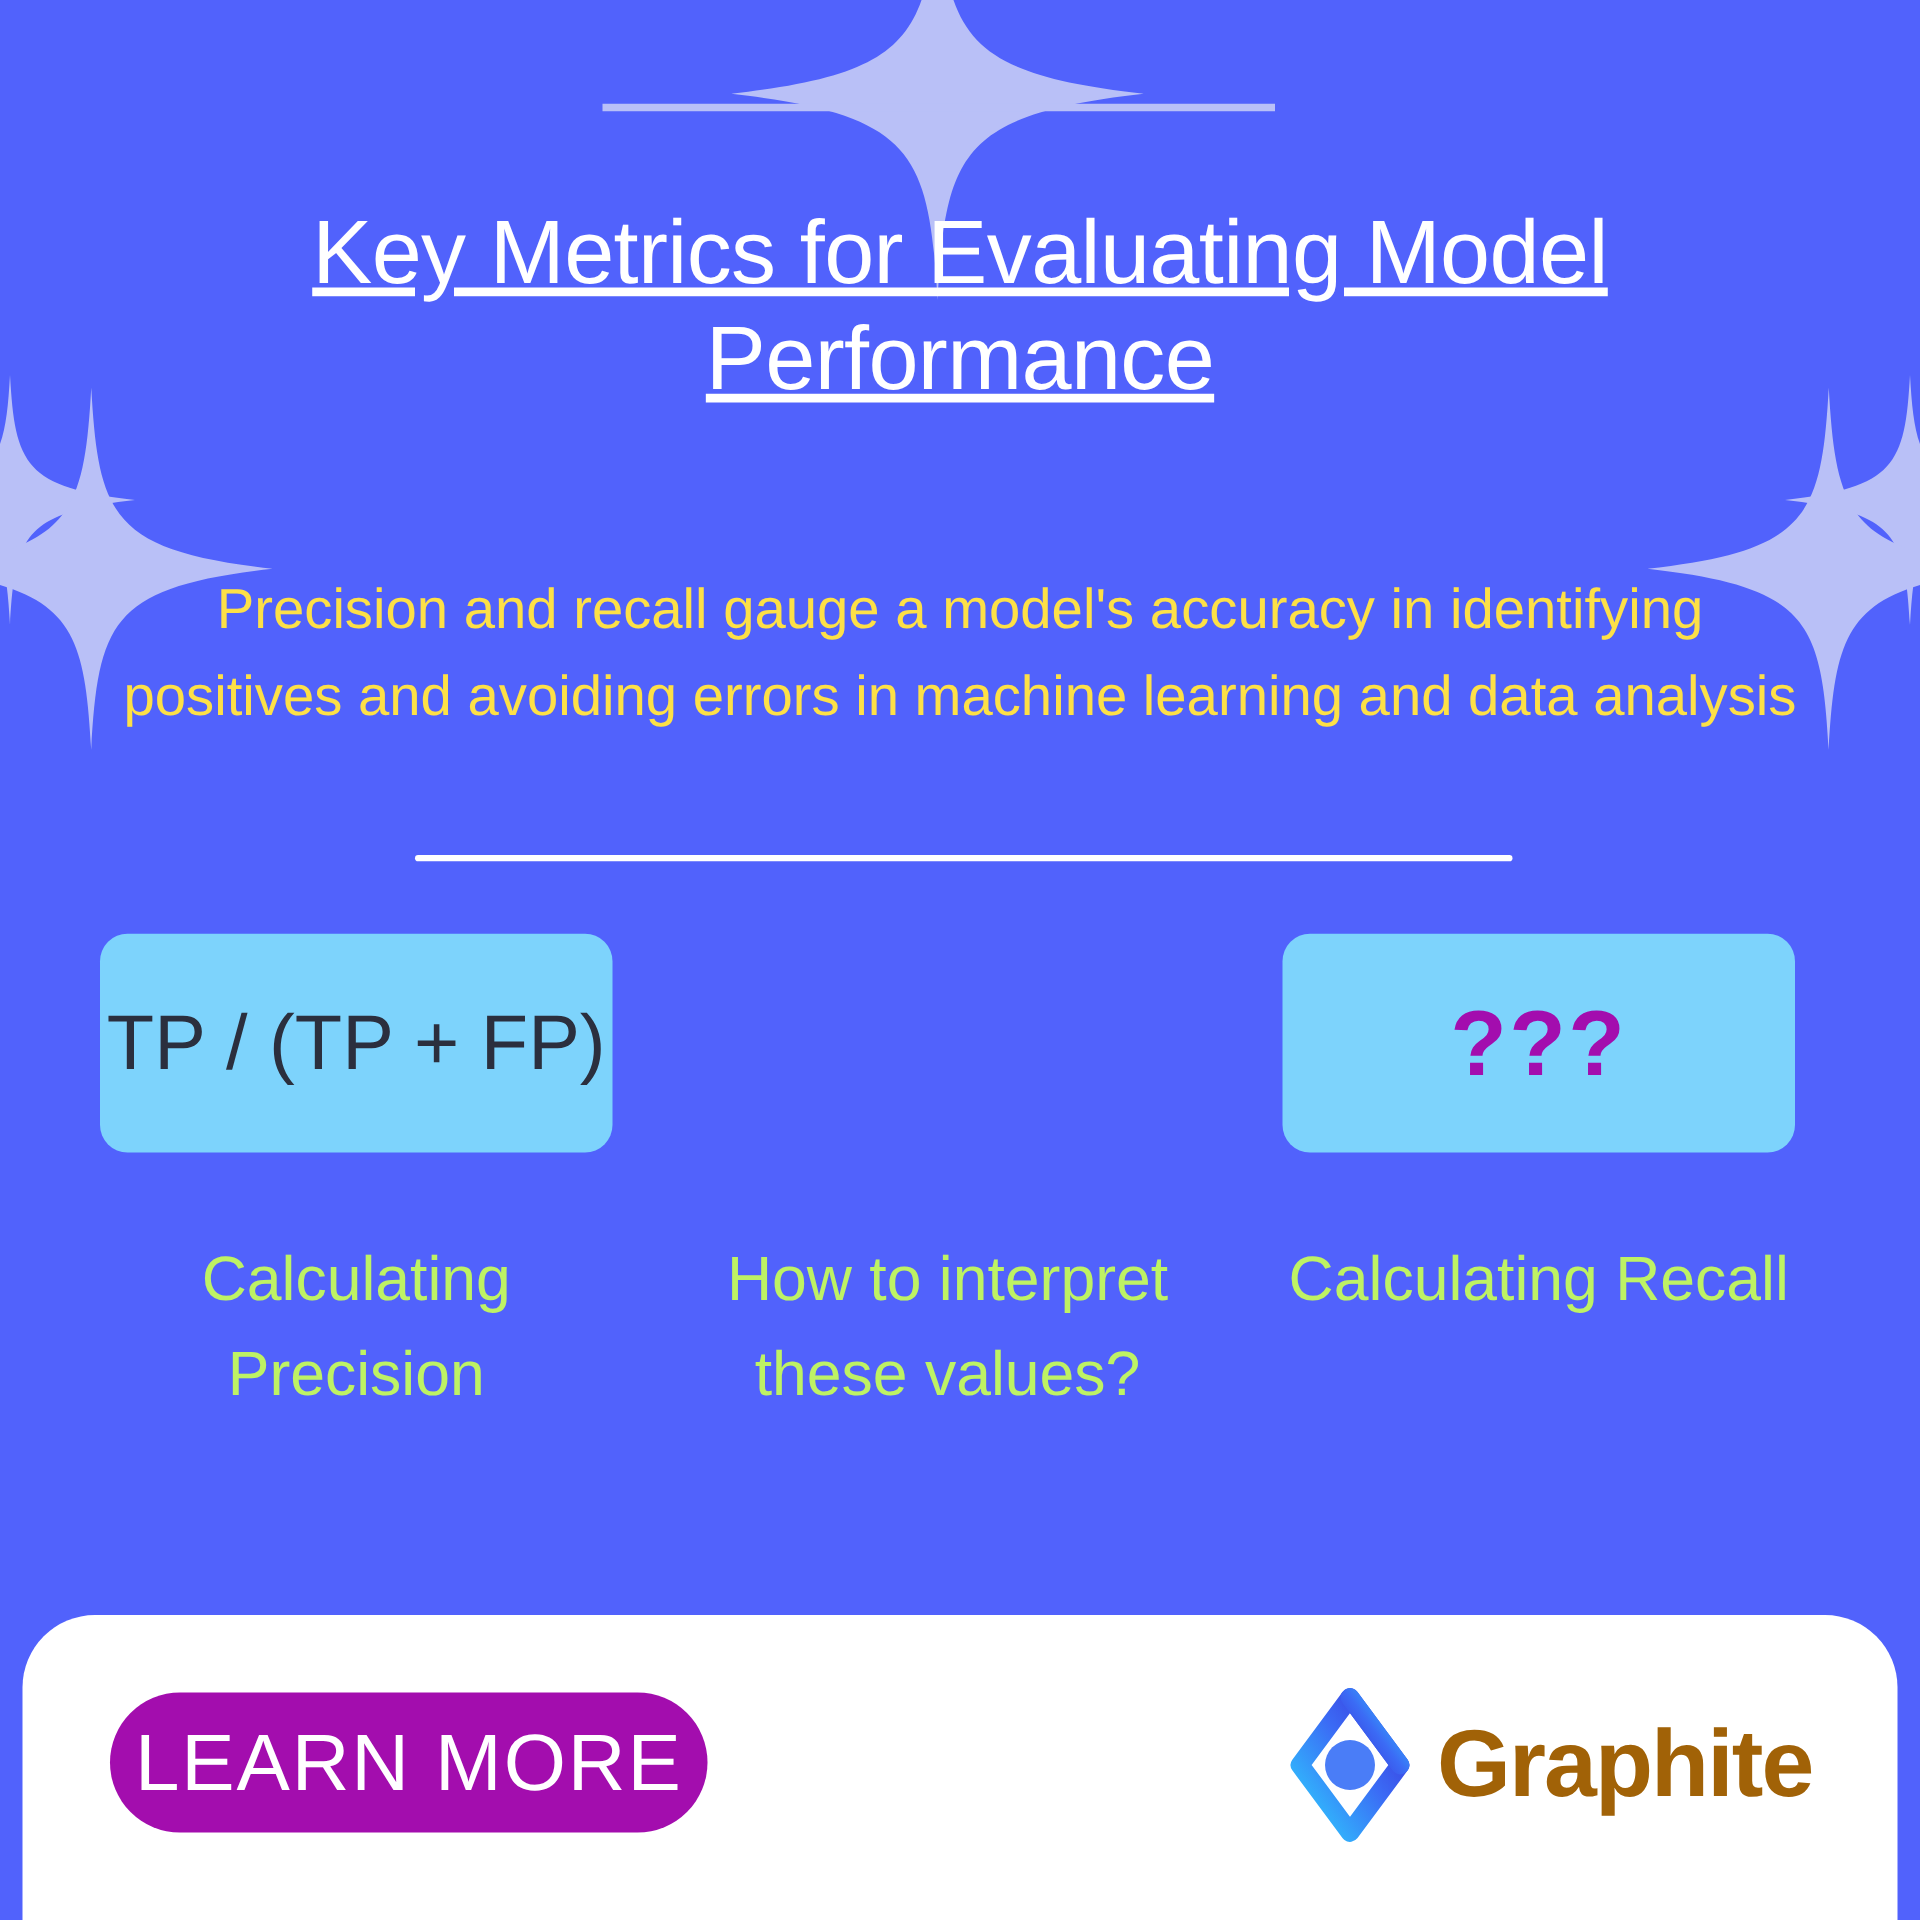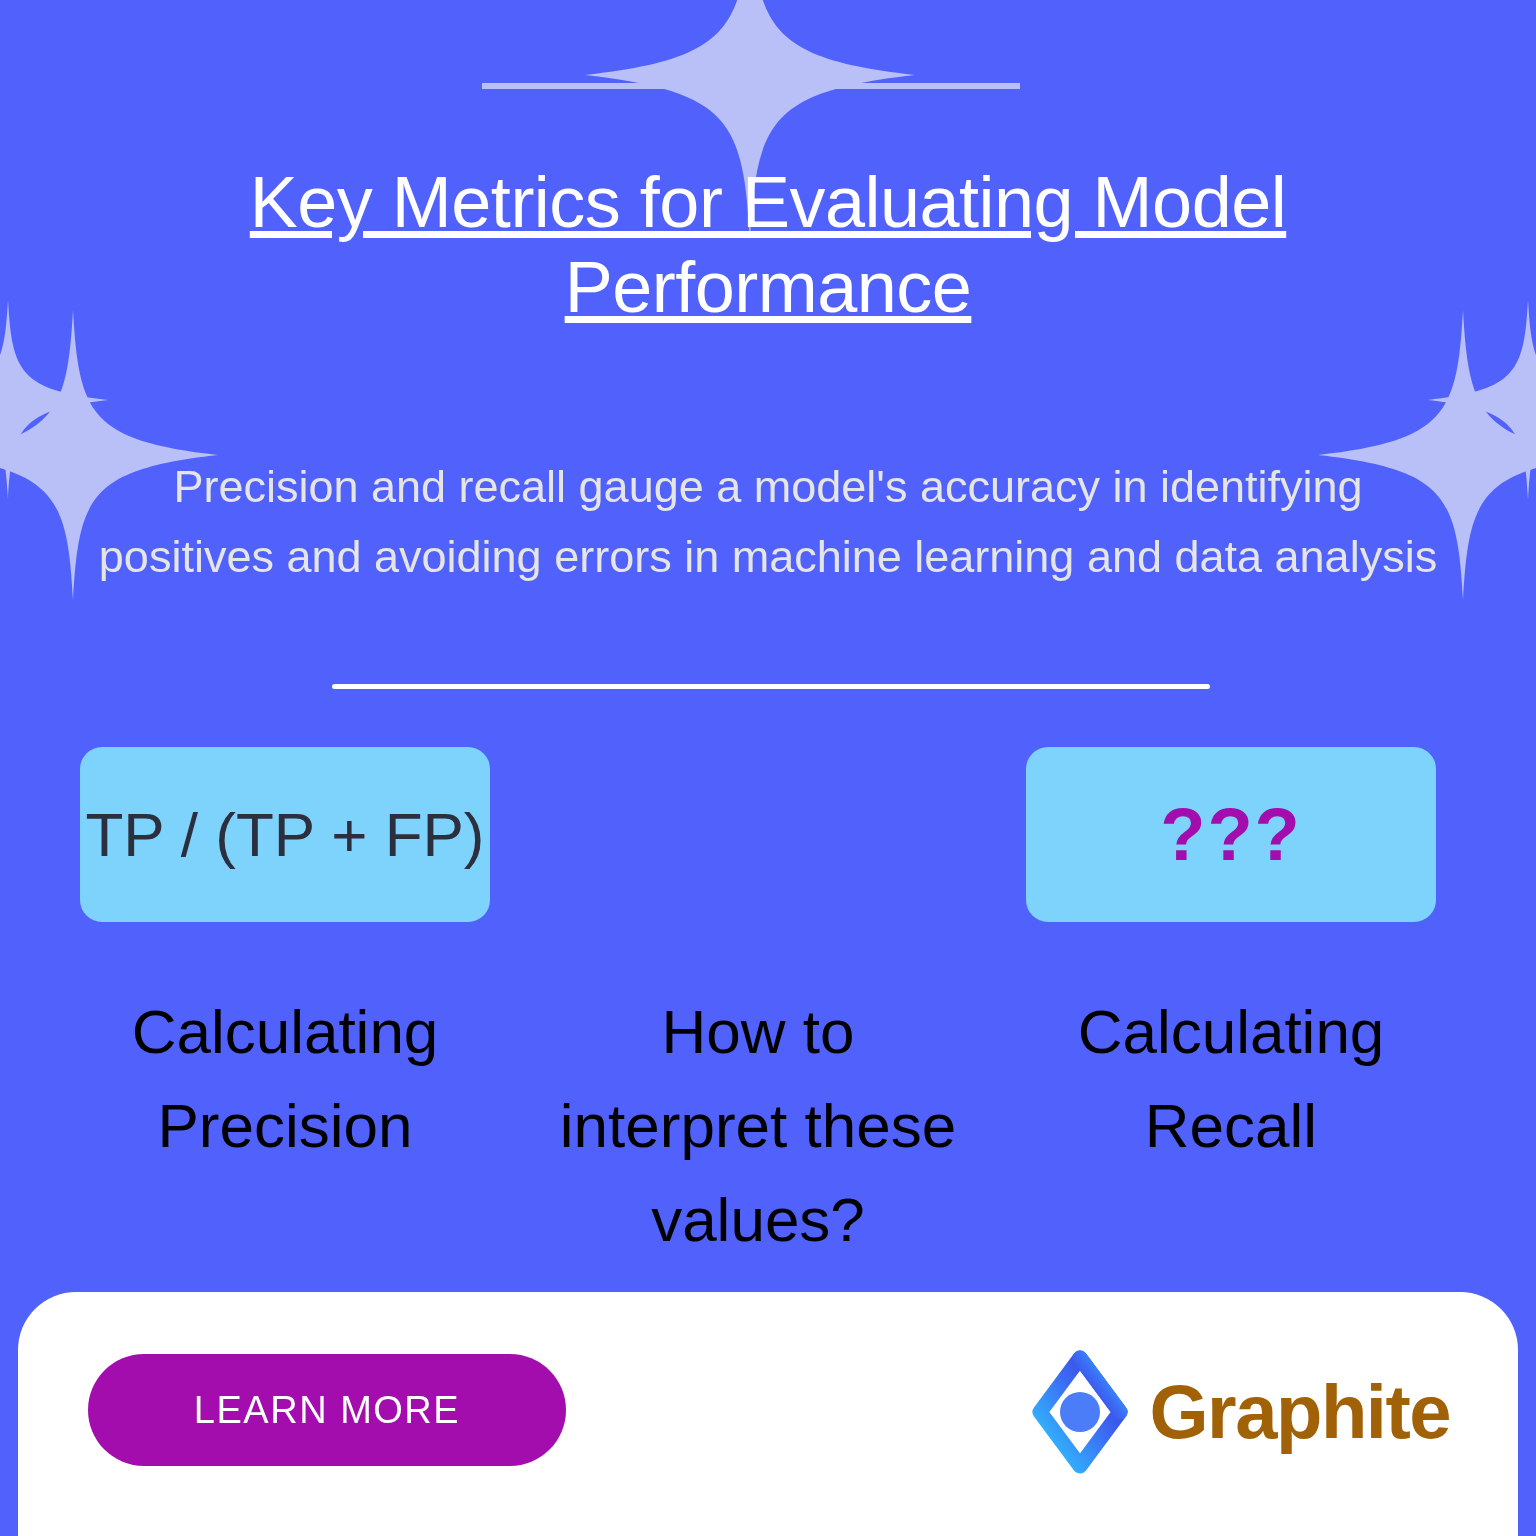--- a/index.html
+++ b/index.html
@@ -46,21 +46,21 @@
   }
 
   .subtitle {
     position: absolute;
     left: 0;
     right: 0;
     top: 452px;
     text-align: center;
     padding: 0 91px;
     box-sizing: border-box;
-    color: #e5e5e5;
+    color: #fde047;
     font-size: 45px;
     line-height: 1.55;
     font-weight: 400;
   }
 
   .divider {
     position: absolute;
     left: 332px;
     top: 684px;
     width: 878px;
@@ -107,22 +107,22 @@
     position: absolute;
     left: 80px;
     top: 985px;
     width: 1356px;
     display: flex;
     justify-content: space-between;
   }
   .caption {
     width: 410px;
     text-align: center;
-    color: #000000;
-    font-size: 62px;
+    color: #bef264;
+    font-size: 50px;
     line-height: 1.52;
     font-weight: 400;
   }
 
   
   .bottom-bar {
     position: absolute;
     left: 18px;
     top: 1292px;
     width: 1500px;
@@ -133,21 +133,21 @@
   .learn-more {
     position: absolute;
     left: 70px;
     top: 62px;
     width: 478px;
     height: 112px;
     background: #A30DAE;
     border-radius: 56px;
     border: none;
     color: #ffffff;
-    font-size: 38px;
+    font-size: 64px;
     letter-spacing: 1.5px;
     font-family: "Liberation Sans", sans-serif;
     cursor: pointer;
     display: flex;
     align-items: center;
     justify-content: center;
     padding: 0;
   }
 
   .brand {

